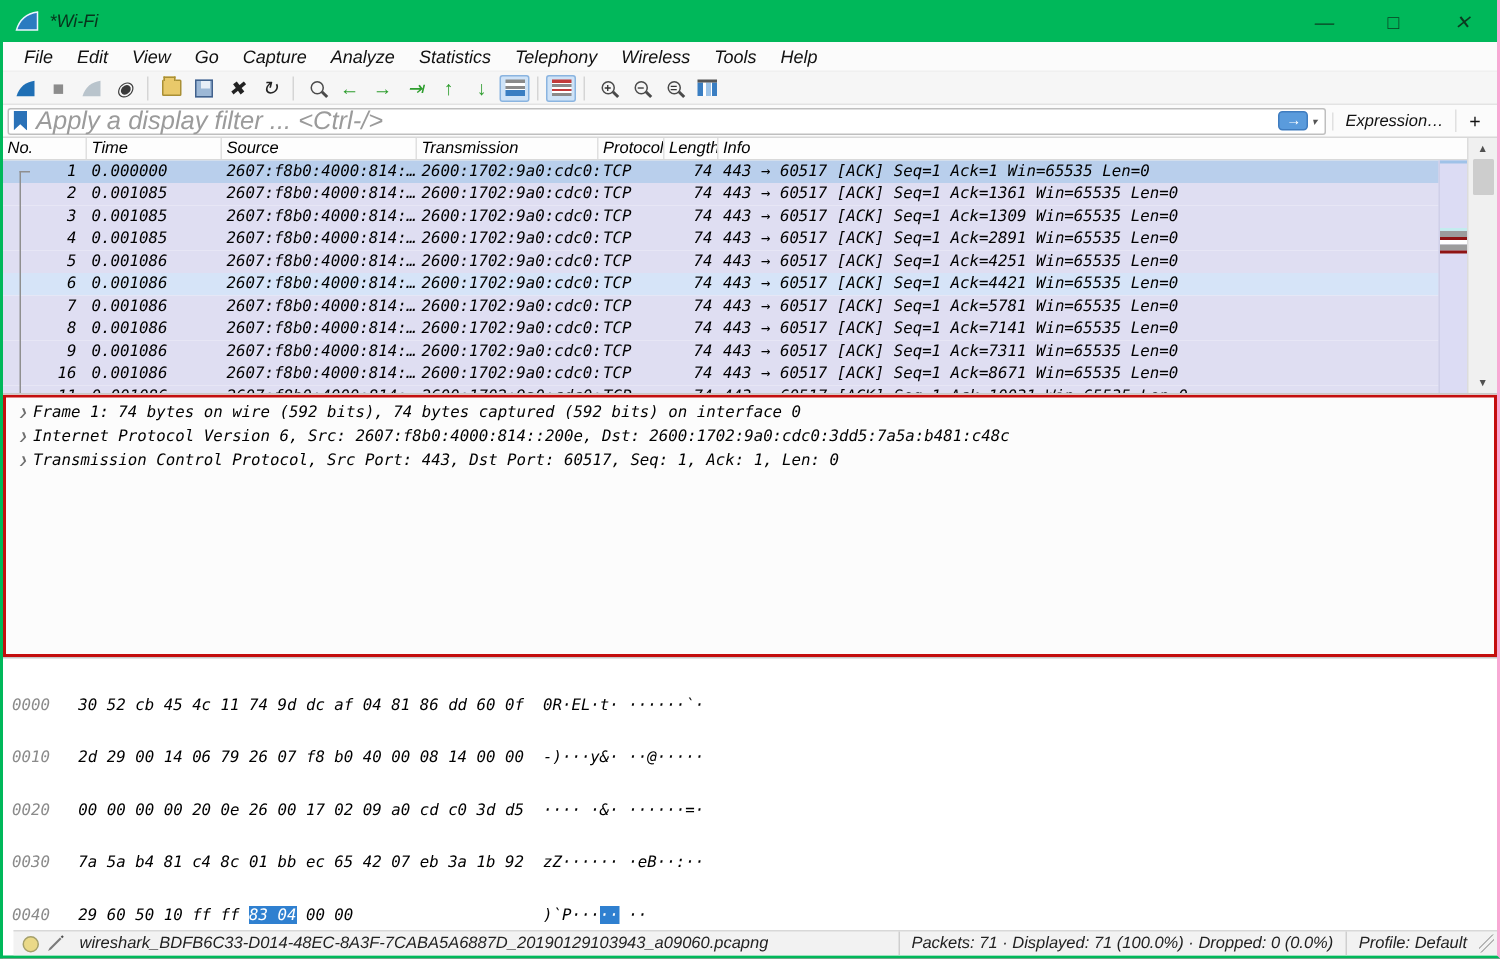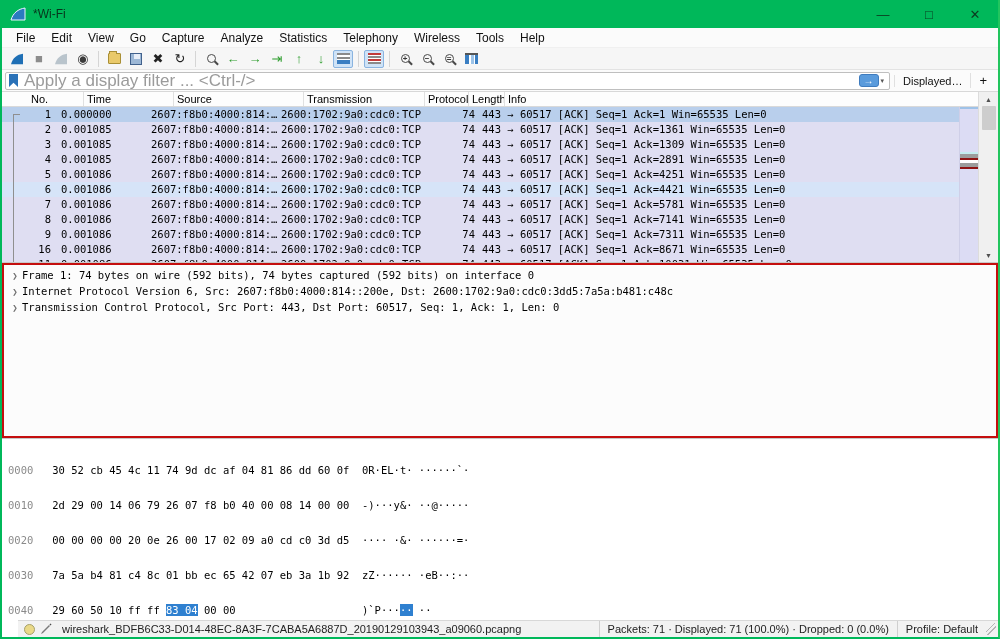--- a/index.html
+++ b/index.html
@@ -1,21 +1,22 @@
 <!DOCTYPE html>
 <html><head>
 <meta charset="utf-8">
 <style>
   html,body{margin:0;padding:0;background:#555;}
   *{box-sizing:border-box;}
   .window{
     position:relative;width:1000px;height:639px;background:#fff;
     font-family:"Liberation Sans",sans-serif;font-size:12px;color:#1a1a1a;
-    border-left:2px solid #00b85a;border-right:2px solid #22c55e;border-bottom:2px solid #00b85a;
+    border-left:2px solid #00b85a;border-right:2px solid #f9a8d4;border-bottom:2px solid #00b85a;
     overflow:hidden;
+    font-style:italic;
   }
   
   .titlebar{height:28px;background:#00b85a;display:flex;align-items:center;padding-left:8px;}
   .titlebar .fin{width:16px;height:14px;margin-right:7px;}
   .title-text{color:#07331c;font-size:12px;}
   .win-controls{margin-left:auto;display:flex;height:100%;}
   .win-btn{width:46px;display:flex;align-items:center;justify-content:center;color:#0b3a20;font-size:13px;cursor:default;}
   
   .menubar{height:20px;background:#fbfbfb;display:flex;align-items:center;padding-left:6px;border-bottom:1px solid #f0f0f0;}
   .menu-item{padding:2px 8px;color:#111;}
@@ -37,21 +38,21 @@
   .filterbar{height:22px;background:#fbfbfb;display:flex;align-items:center;padding:1px 3px;border-bottom:1px solid #d8d8d8;}
   .filter-input{flex:1;height:18px;background:#fff;border:1px solid #bfbfbf;border-radius:2px;display:flex;align-items:center;padding:0 3px;}
   .bookmark{width:9px;height:13px;background:#2a72b8;clip-path:polygon(0 0,100% 0,100% 100%,50% 68%,0 100%);margin-right:6px;}
   .filter-placeholder{color:#9b9b9b;font-size:17px;flex:1;}
   .apply-btn{width:20px;height:13px;background:#5a9bdc;border:1px solid #3f7cbf;border-radius:3px;color:#fff;font-size:10px;display:flex;align-items:center;justify-content:center;margin-right:2px;}
   .apply-caret{font-size:7px;color:#555;margin-right:2px;}
   .expr-label{padding:0 8px;color:#111;font-size:11px;border-left:1px solid #e0e0e0;margin-left:4px;}
   .add-btn{padding:0 8px;color:#111;font-size:13px;border-left:1px solid #e0e0e0;}
   
   .plist{position:relative;height:171px;border-bottom:1px solid #c8c8c8;overflow:hidden;background:#fff;}
-  .plist-header{display:grid;height:15px;background:#fdfdfd;border-bottom:1px solid #d9d9d9;font-size:11px;color:#000;padding-left:26px;}
+  .plist-header{display:grid;height:15px;background:#fdfdfd;border-bottom:1px solid #d9d9d9;font-size:11px;color:#000;}
   .plist-header .hc{border-right:1px solid #e0e0e0;padding:0 0 0 3px;overflow:hidden;white-space:nowrap;line-height:15px;}
   .rows{position:relative;}
   .prow{display:grid;height:15px;font-family:"DejaVu Sans Mono",monospace;font-size:10.5px;line-height:15px;background:#dfdef2;color:#000;white-space:nowrap;}
   .prow.selected{background:#b9cfec;}
   .prow.highlighted{background:#d6e4f8;}
   .prow.partial{height:6px;overflow:hidden;}
   .prow .c{overflow:hidden;padding-left:3px;}
   .prow .c-no{text-align:right;padding-right:7px;}
   .prow .c-len{text-align:right;padding-right:4px;}
   .conv-bracket{position:absolute;left:11px;top:4px;width:7px;border-left:1px solid #8f8f8f;border-top:1px solid #8f8f8f;}
@@ -70,21 +71,21 @@
   
   .hexpane{height:183px;background:#fff;border-top:1px solid #c8c8c8;padding:4px 0 0 6px;overflow:hidden;}
   .hexrow{font-family:"DejaVu Sans Mono",monospace;font-size:10.5px;line-height:15px;white-space:pre;color:#000;}
   .hexrow .off{color:#8a8a8a;display:inline-block;width:4ch;margin-right:3ch;}
   .hexrow .hl{display:inline-block;width:23ch;}
   .hexrow .hr{display:inline-block;width:23ch;margin-left:1ch;margin-top:20px;}
   .hexrow .al{display:inline-block;width:8ch;margin-left:2ch;}
   .hexrow .ar{display:inline-block;margin-left:1ch;}
   .hexsel{background:#2f80d0;color:#fff;}
   
-  .statusbar{position:absolute;left:16px;right:0;bottom:0;height:17px;background:#f2f2f2;border-top:1px solid #d8d8d8;display:flex;align-items:center;font-size:11px;color:#222;padding:0 2px;}
+  .statusbar{position:absolute;left:7px;right:0;bottom:0;height:17px;background:#f2f2f2;border-top:1px solid #d8d8d8;display:flex;align-items:center;font-size:11px;color:#222;padding:0 2px;}
   .expert-dot{width:11px;height:11px;border-radius:50%;background:#ead988;border:1px solid #a5a06a;margin:0 5px 0 4px;}
   .pencil{width:12px;height:12px;margin-right:10px;}
   .sb-file{white-space:nowrap;overflow:hidden;}
   .sb-right{margin-left:auto;display:flex;align-items:center;height:100%;}
   .sb-seg{padding:0 8px;border-left:1px solid #cfcfcf;height:100%;display:flex;align-items:center;white-space:nowrap;}
   .grip{width:10px;height:12px;background:
     linear-gradient(135deg,transparent 0 6px,#b5b5b5 6px 7px,transparent 7px 9px,#b5b5b5 9px 10px,transparent 10px);}
 </style>
 </head>
 <body>
@@ -170,21 +171,21 @@
       </span>
     </div>
 
   <div class="filterbar">
     <div class="filter-input">
       <span class="bookmark"></span>
       <span class="filter-placeholder">Apply a display filter ... &lt;Ctrl-/&gt;</span>
       <span class="apply-btn">→</span>
       <span class="apply-caret">▾</span>
     </div>
-    <span class="expr-label">Displayed…</span>
+    <span class="expr-label">Expression…</span>
     <span class="add-btn">+</span>
   </div>
 
   <div class="plist">
     <div class="plist-header" id="plist-header" style="grid-template-columns: 56px 90px 130px 121px 44px 36px 1fr;">
         <div class="hc">No.</div>
         <div class="hc">Time</div>
         <div class="hc">Source</div>
         <div class="hc">Transmission</div>
         <div class="hc">Protocol</div>

